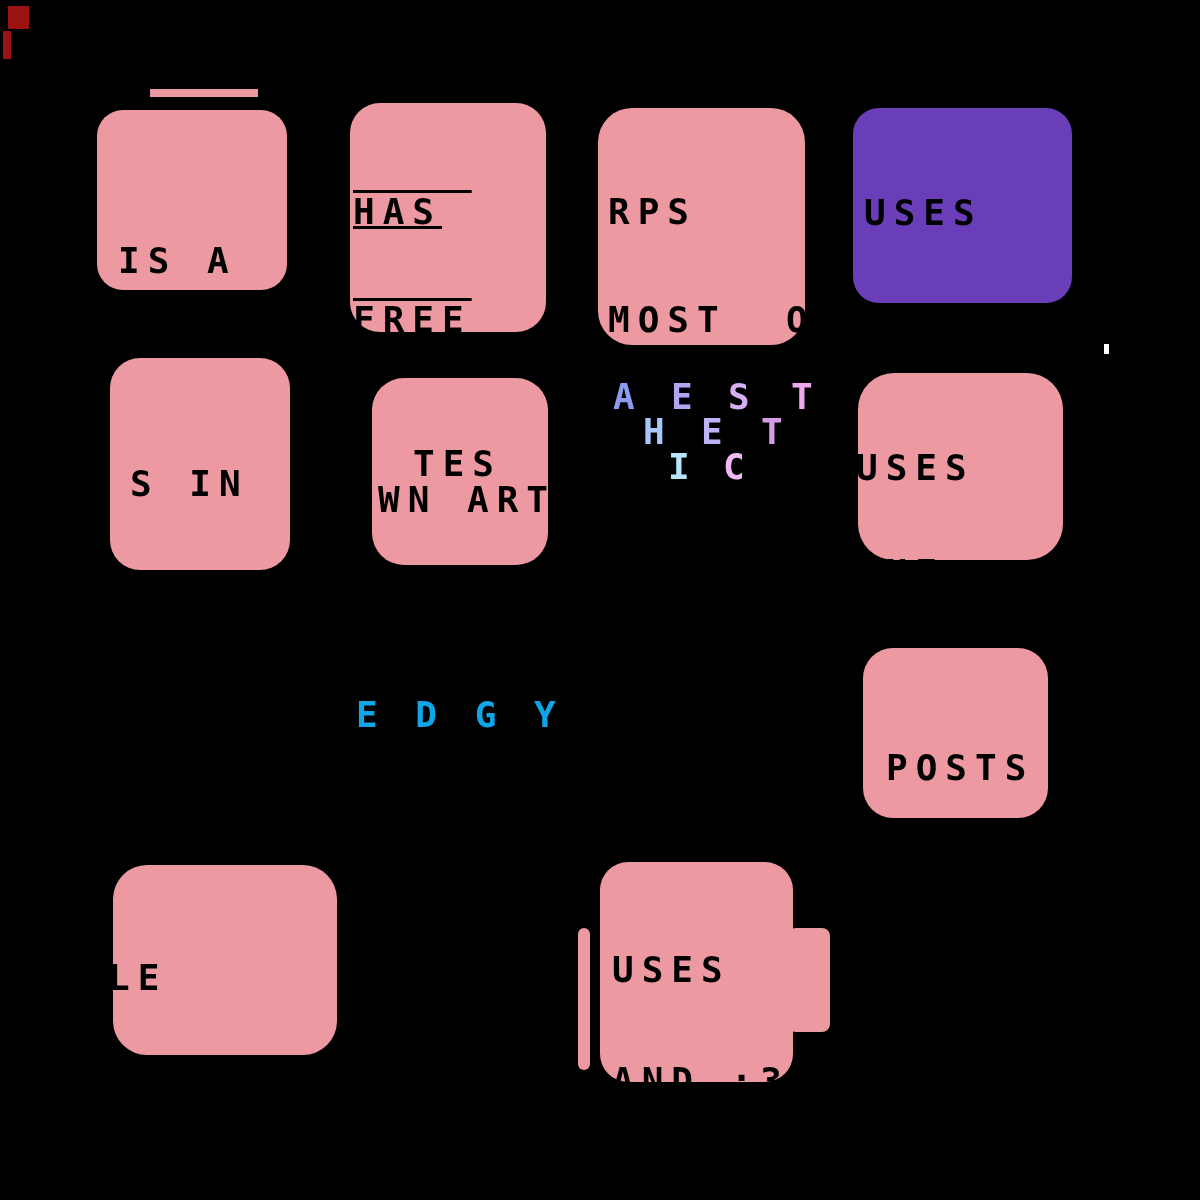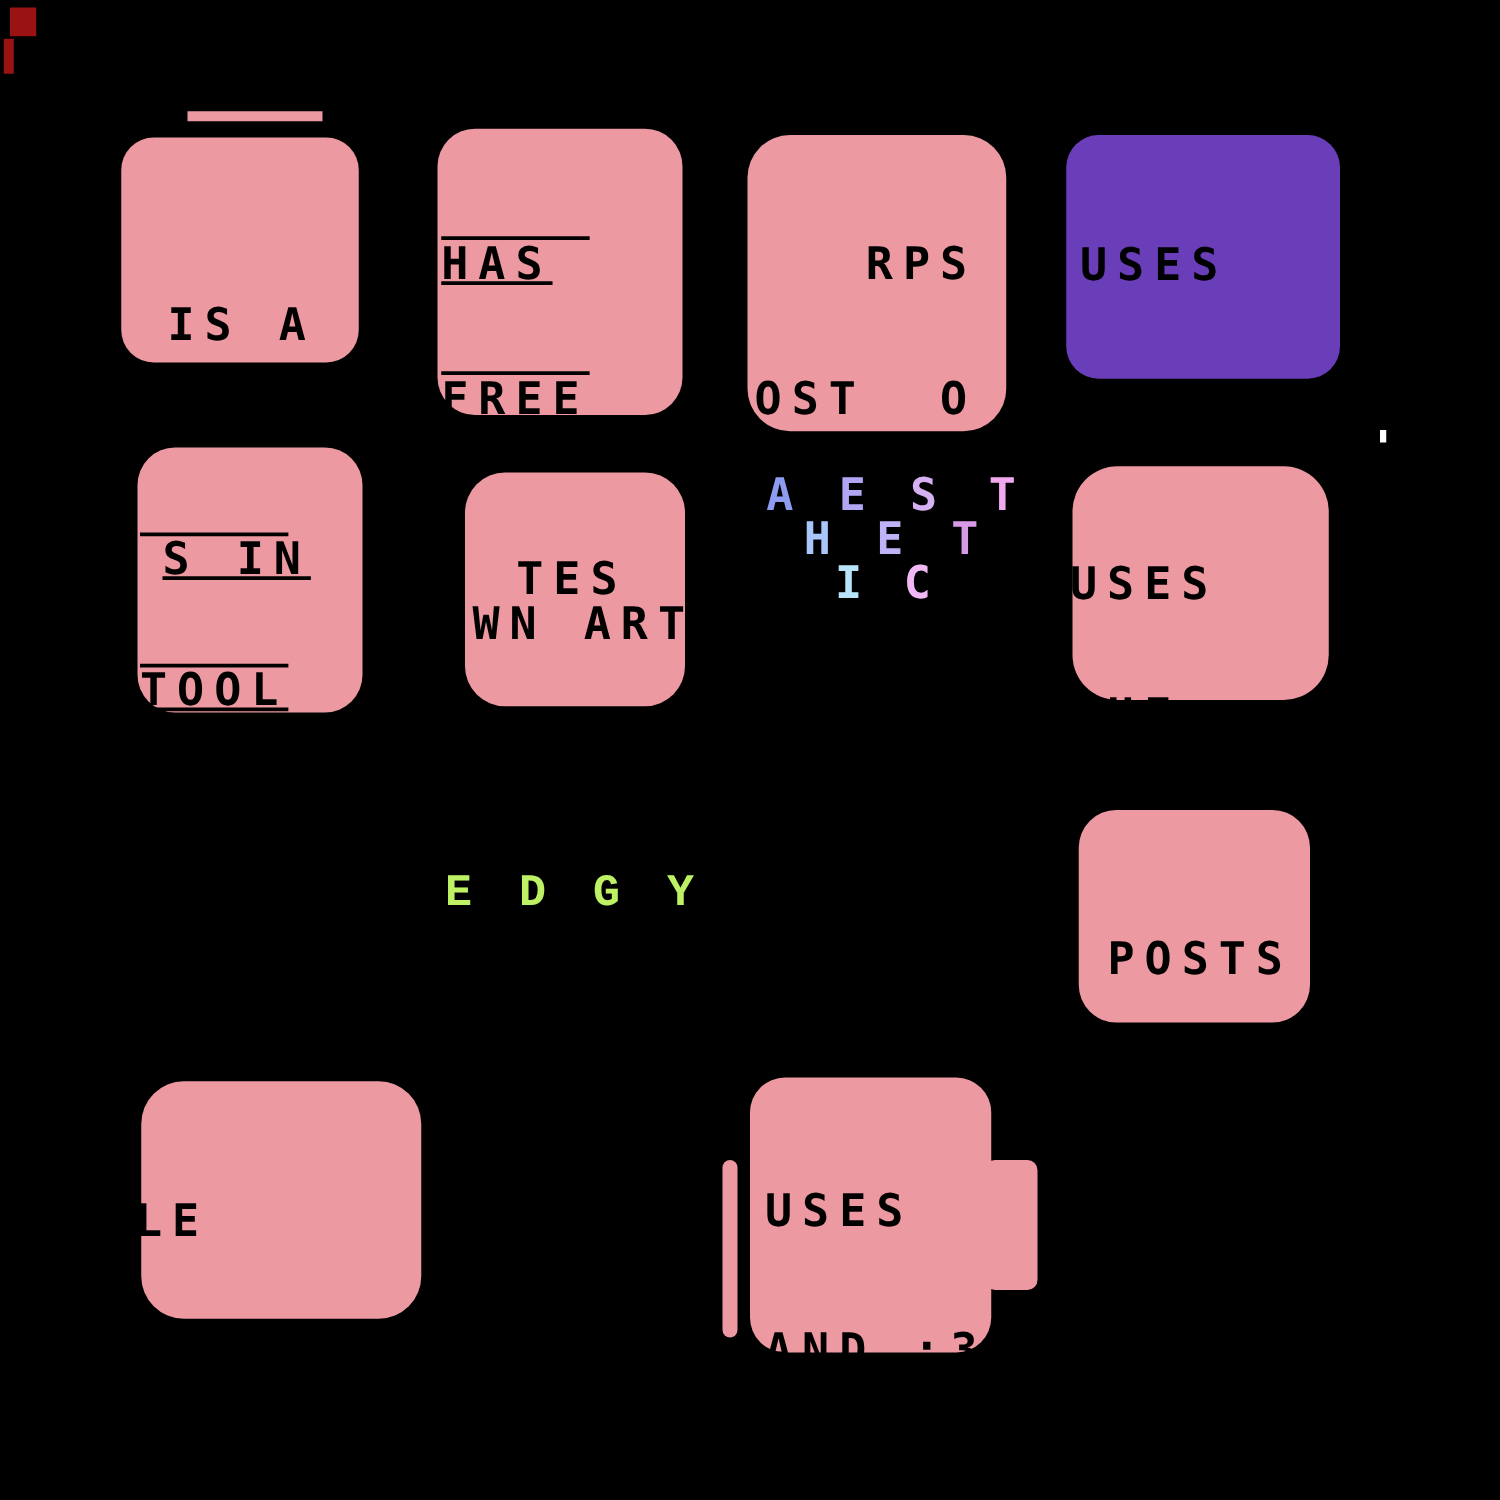--- a/index.html
+++ b/index.html
@@ -20,25 +20,25 @@
   #b4{left:853px;top:108px;width:219px;height:195px;border-radius:26px;}
   #b5{left:110px;top:358px;width:180px;height:212px;border-radius:30px;}
   #b6{left:372px;top:378px;width:176px;height:187px;border-radius:32px;}
   #b7{left:858px;top:373px;width:205px;height:187px;border-radius:36px;}
   #b8{left:863px;top:648px;width:185px;height:170px;border-radius:30px;}
   #b9{left:113px;top:865px;width:224px;height:190px;border-radius:34px;}
   #b10{left:600px;top:862px;width:193px;height:220px;border-radius:28px;}
   #b10bump{left:788px;top:928px;width:42px;height:104px;border-radius:8px;}
   #b10strip{left:578px;top:928px;width:12px;height:142px;border-radius:6px;}
 
-  #t1{left:118px;top:168px;line-height:37px;margin-left:16px;}
+  #t1{left:118px;top:168px;line-height:37px;}
   #t2{left:353px;top:122px;text-decoration:underline;}
-  #t3{left:574px;top:122px;text-align:right;}
+  #t3{left:608px;top:122px;}
   #t4{left:864px;top:120px;line-height:37px;}
-  #t5{left:112px;top:360px;line-height:35px;text-decoration:underline;}
+  #t5{left:112px;top:396px;line-height:35px;}
   #t6a{left:413px;top:374px;}
   #t6b{left:378px;top:410px;text-align:right;}
   #t7{left:856px;top:380px;line-height:35px;}
   #t8{left:886px;top:680px;line-height:35px;}
   #t9{left:108px;top:890px;line-height:35px;}
   #t10{left:612px;top:877px;line-height:37px;}
 
   #edgy{position:absolute;left:356px;top:697px;font-weight:bold;font-size:36px;
         letter-spacing:8px;line-height:36px;white-space:pre;}
 
@@ -117,21 +117,21 @@
   <span class="aes" id="al8" style="color: rgb(240, 184, 245);">C</span>
 
   <div class="box" id="b7" style="background: rgb(236, 153, 161);"></div>
   <div class="cell-text" id="t7">
     <span class="ln">USES</span>
     <span class="ln">THE</span>
     <span class="ln">CIRCLE</span>
     <span class="ln">TOOL</span>
   </div>
 
-  <div id="edgy" style="color: #bef264; font-family: Liberation Mono, monospace;">E D G Y</div>
+  <div id="edgy" style="color: #0ea5e9;">E D G Y</div>
 
   <div class="box" id="b8" style="background: rgb(236, 153, 161);"></div>
   <div class="cell-text" id="t8">
     <span class="ln">POSTS</span>
     <span class="ln">24/7</span>
   </div>
 
   <div class="box" id="b9" style="background: rgb(236, 153, 161);"></div>
   <div class="cell-text" id="t9">
     <span class="ln">LE</span>

